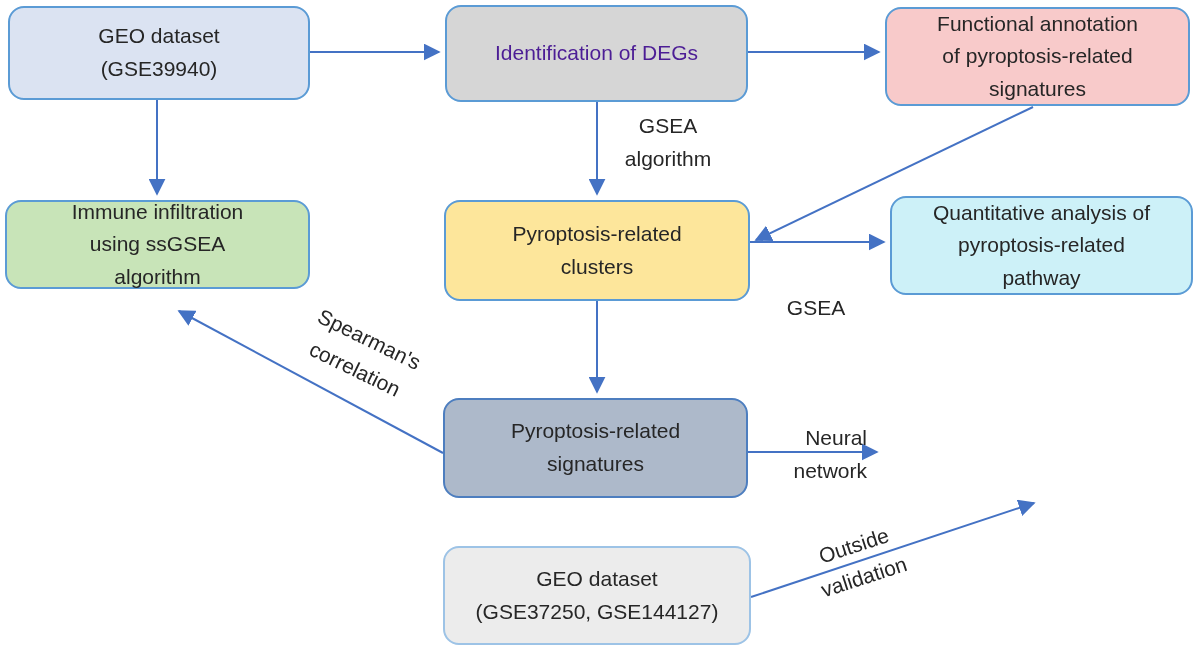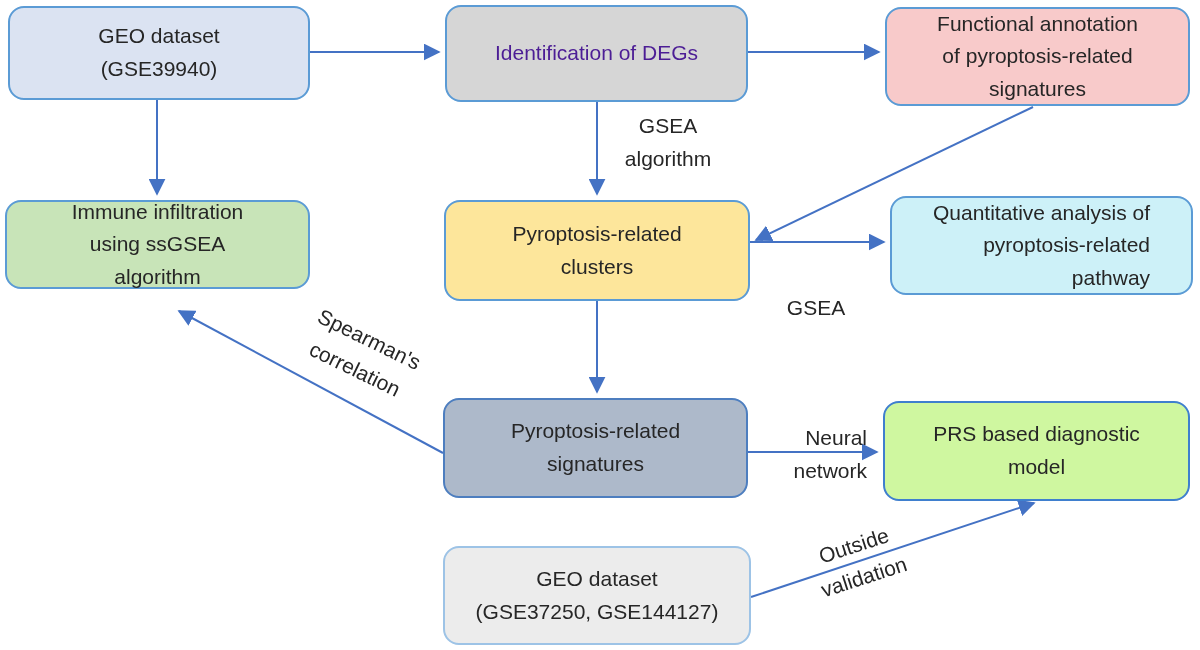--- a/index.html
+++ b/index.html
@@ -98,29 +98,27 @@
 of pyroptosis-related
 signatures</div>
 
   <div class="node" id="n-immune" style="background: rgb(200, 228, 184); border-color: rgb(91, 155, 213); color: rgb(38, 38, 38);">Immune infiltration
 using ssGSEA
 algorithm</div>
 
   <div class="node" id="n-clusters" style="background: rgb(253, 230, 155); border-color: rgb(91, 155, 213); color: rgb(38, 38, 38);">Pyroptosis-related
 clusters</div>
 
-  <div class="node" id="n-quant" style="background: rgb(205, 241, 248); border-color: rgb(91, 155, 213); color: rgb(38, 38, 38); text-align: right;">Quantitative analysis of
+  <div class="node" id="n-quant" style="background: rgb(205, 241, 248); border-color: rgb(91, 155, 213); color: rgb(38, 38, 38);">Quantitative analysis of
 pyroptosis-related
 pathway</div>
 
   <div class="node" id="n-signatures" style="background: rgb(173, 185, 202); border-color: rgb(77, 126, 191); color: rgb(38, 38, 38);">Pyroptosis-related
 signatures</div>
 
-  <div class="node" id="n-prs" style="background: rgb(207, 247, 160); border-color: rgb(63, 127, 206); color: rgb(38, 38, 38);">PRS based diagnostic
-model</div>
 
   <div class="node" id="n-geo2" style="background: rgb(236, 236, 236); border-color: rgb(157, 195, 230); color: rgb(38, 38, 38);">GEO dataset
 (GSE37250, GSE144127)</div>
 
   <div class="edge-label" id="l-wgcna">GSEA
 algorithm</div>
 
   <div class="edge-label" id="l-gsea">GSEA</div>
 
   <div class="edge-label rot-cw" id="l-spearman">Spearman's

